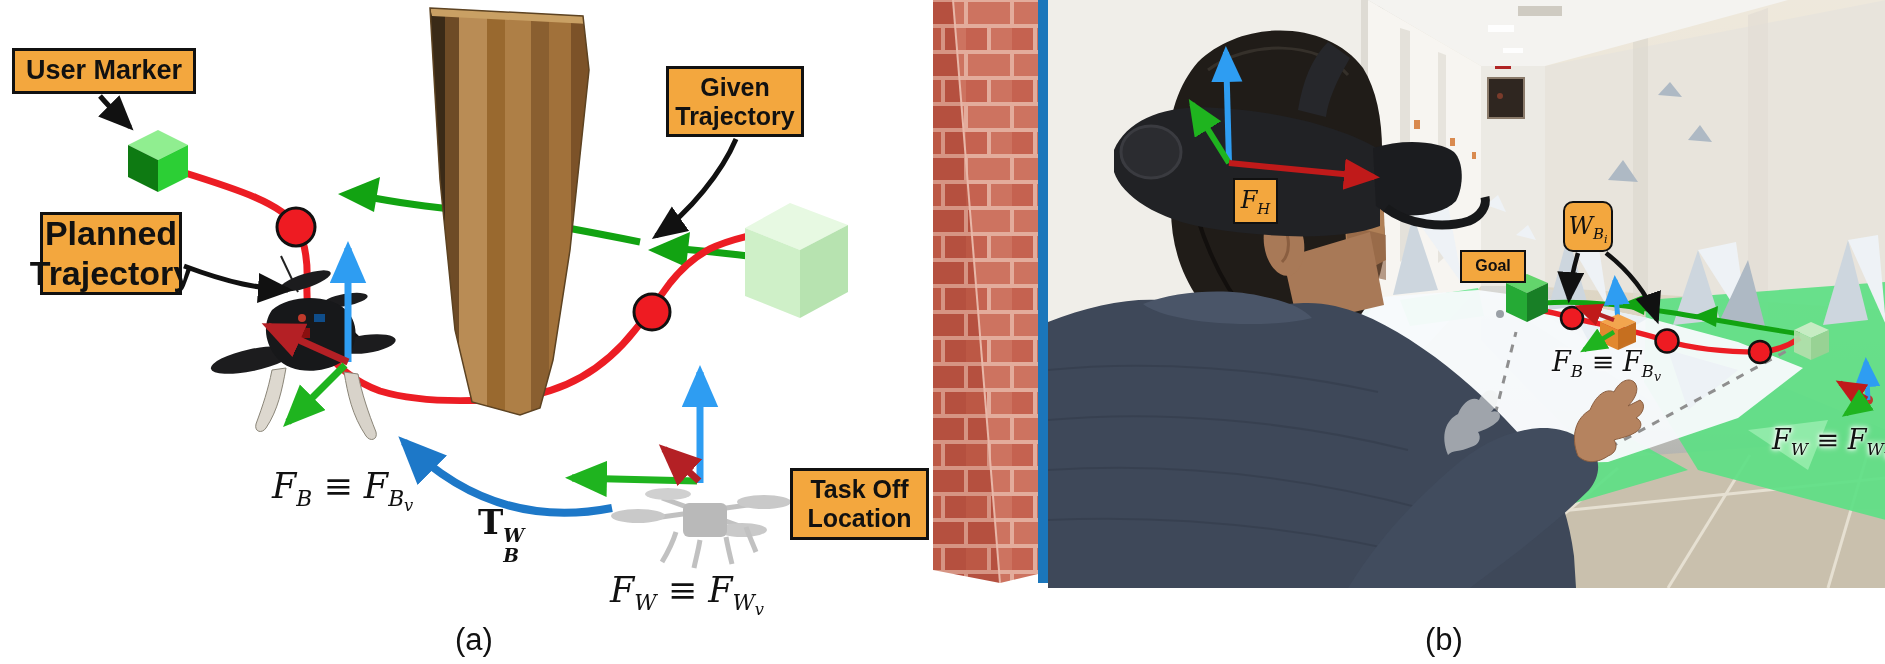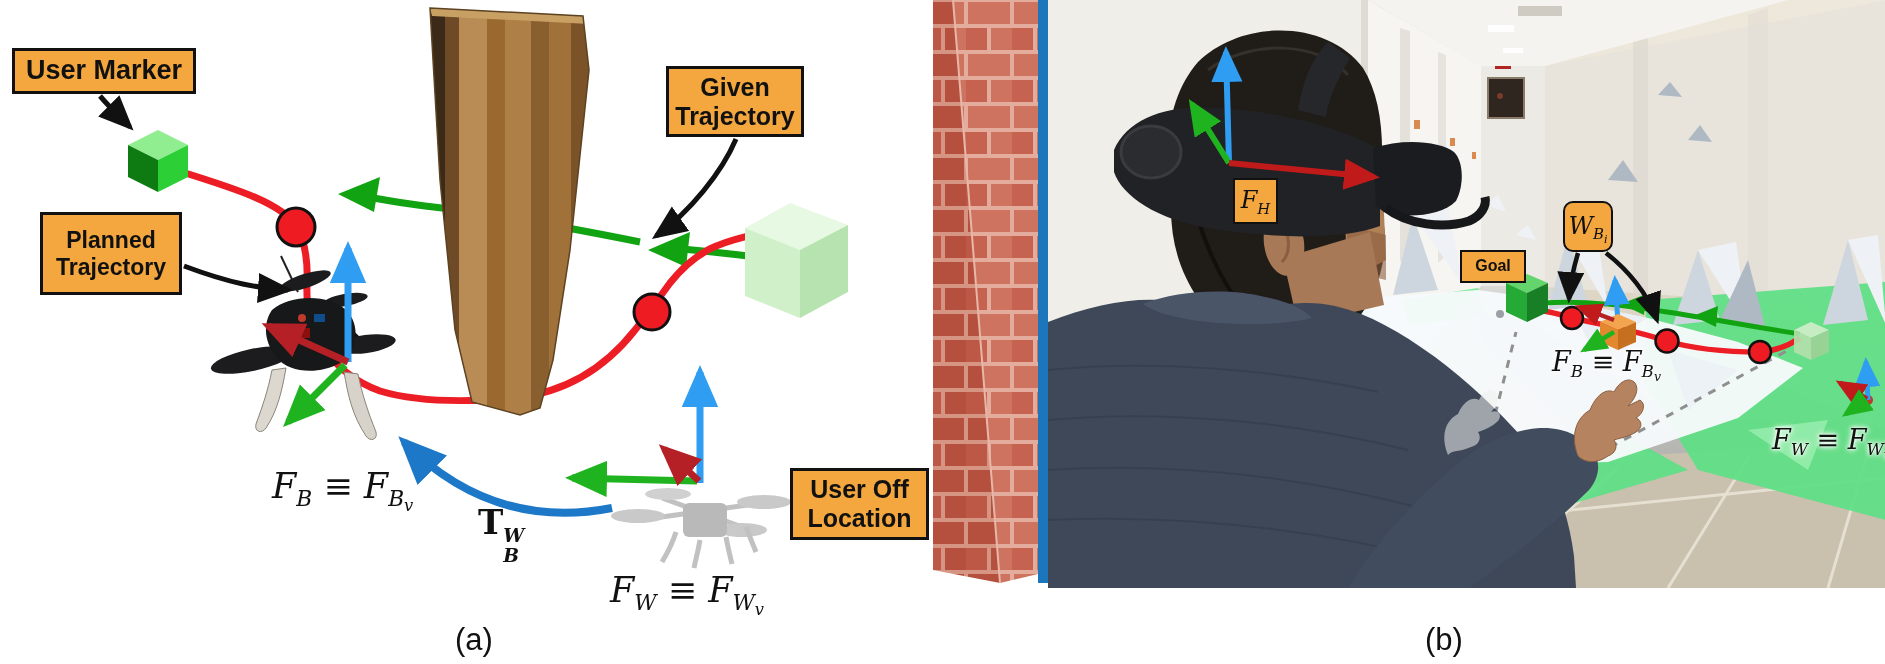--- a/index.html
+++ b/index.html
@@ -351,23 +351,23 @@
     </g>
 
     <g fill="none">
       <line x1="181" y1="163" x2="178" y2="52" stroke="var(--axis-blue)" stroke-width="6" marker-end="url(#mBlu2)"></line>
       <line x1="181" y1="163" x2="144" y2="104" stroke="var(--axis-green)" stroke-width="6" marker-end="url(#mGrn2)"></line>
       <line x1="181" y1="163" x2="326" y2="177" stroke="#C01A1A" stroke-width="6" marker-end="url(#mRed2)"></line>
     </g>
   </svg>
 
   <div class="olabel" style="left:12px;top:48px;width:184px;height:46px;font-size:27px;">User Marker</div>
-  <div class="olabel" style="left:40px;top:212px;width:142px;height:83px;font-size:23px;padding:10px 6px;">Planned Trajectory</div>
+  <div class="olabel" style="left:40px;top:212px;width:142px;height:83px;font-size:34px;padding:10px 6px;">Planned Trajectory</div>
   <div class="olabel" style="left:666px;top:66px;width:138px;height:71px;font-size:25px;padding:2px 6px;">Given Trajectory</div>
-  <div class="olabel" style="left:790px;top:468px;width:139px;height:72px;font-size:25px;padding:2px 6px;">User Off Location</div>
+  <div class="olabel" style="left:790px;top:468px;width:139px;height:72px;font-size:25px;padding:2px 6px;">Task Off Location</div>
 
   <div class="math" style="position:absolute;left:272px;top:466px;font-size:35px;">
     <i>F</i><sub><i>B</i></sub>
     <span>≡</span>
     <i>F</i><sub><i>B</i><sub><i>v</i></sub></sub>
   </div>
   <div class="math" style="position:absolute;left:478px;top:502px;font-size:34px;font-weight:bold;">
     <span>T</span><span class="stk">
         <span>W</span>
         <span>B</span>

